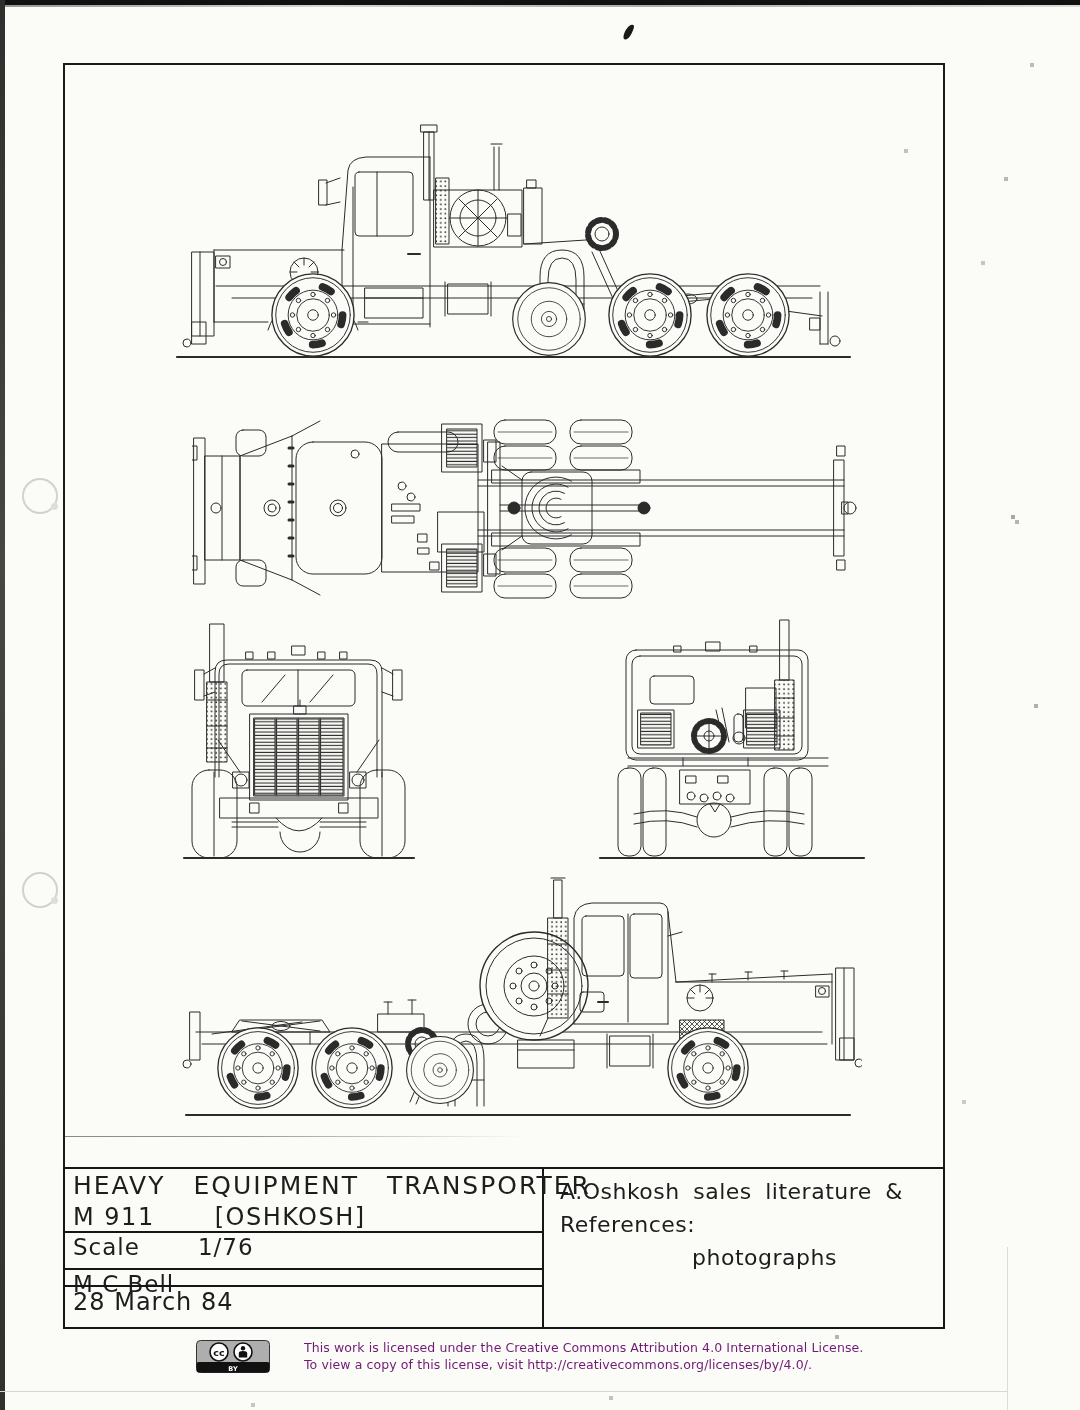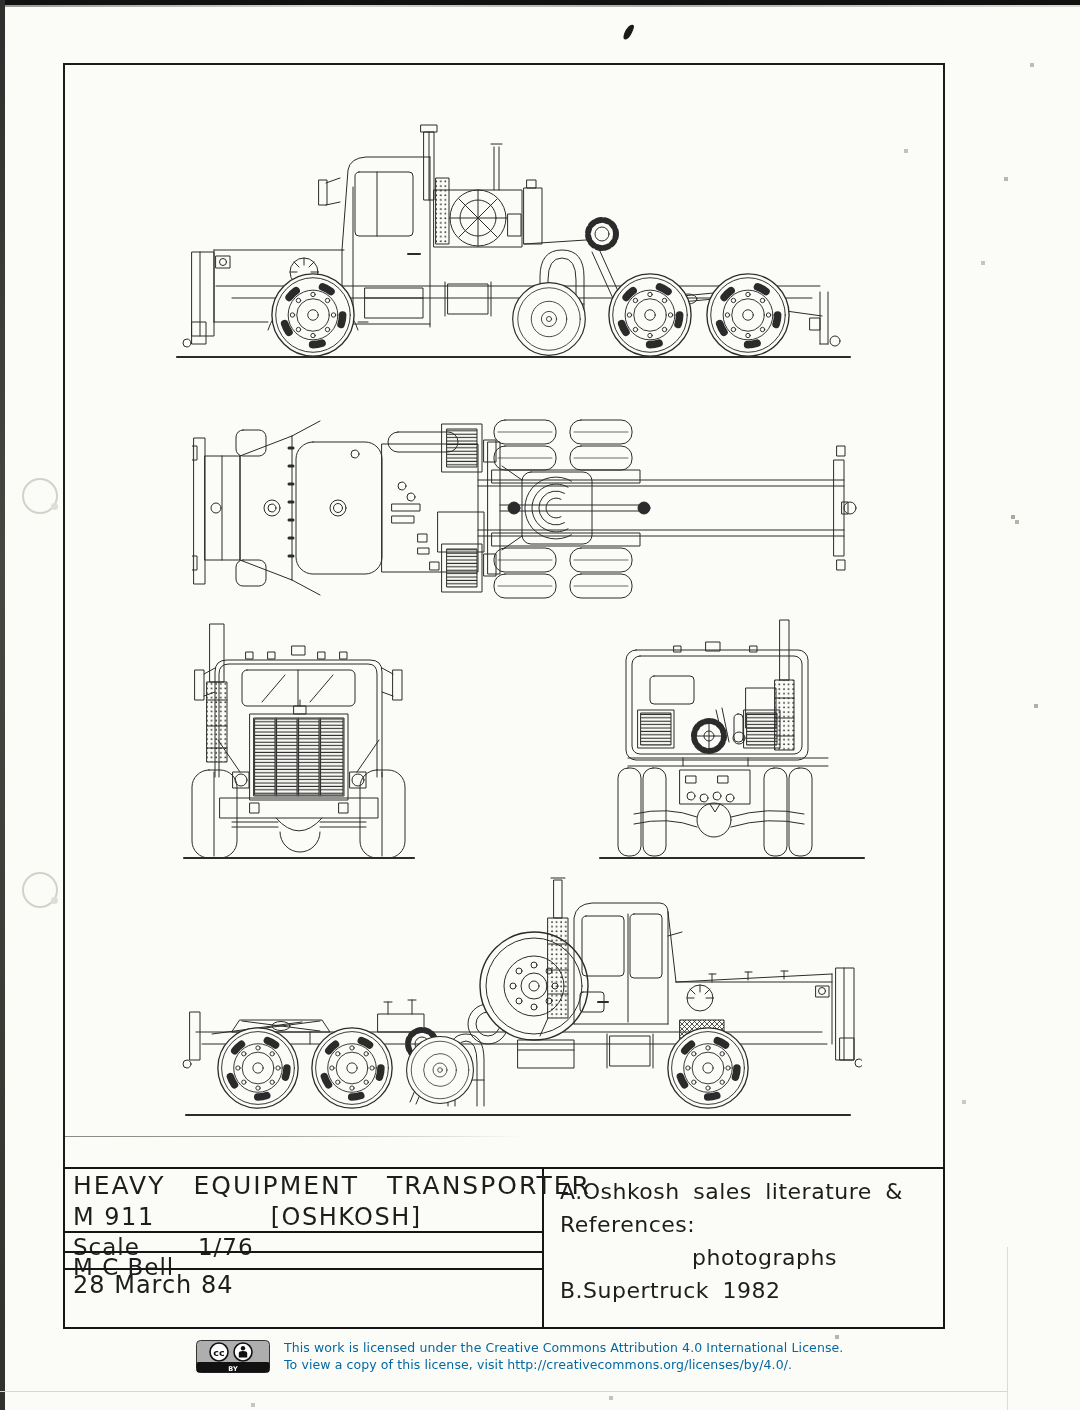--- a/index.html
+++ b/index.html
@@ -25,31 +25,31 @@
   .sheet{position:absolute;left:63px;top:63px;width:882px;height:1266px;border:2px solid #1b1b1b;box-sizing:border-box;}
   svg.view{position:absolute;stroke:#2b2b2b;fill:none;stroke-width:1;stroke-linecap:round;stroke-linejoin:round;}
   
   .titleblock{position:absolute;left:63px;top:1167px;width:882px;height:162px;box-sizing:border-box;display:flex;
       border:2px solid #161616;background:#fbfbf7;}
   .tb-left{width:479px;box-sizing:border-box;border-right:2px solid #161616;display:flex;flex-direction:column;}
   .tb-right{flex:1;box-sizing:border-box;padding:6px 0 0 16px;font-size:22px;letter-spacing:.5px;line-height:33px;word-spacing:6px;}
   .tb-main{height:62px;box-sizing:border-box;padding:2px 0 0 8px;}
   .tb-title{font-size:25px;letter-spacing:2px;word-spacing:18px;white-space:nowrap;}
   .tb-sub{font-size:24px;letter-spacing:1.5px;margin-top:3px;}
-  .tb-sub .maker{margin-left:116px;}
+  .tb-sub .maker{margin-left:60px;}
   .tb-row{box-sizing:border-box;border-top:2px solid #161616;padding:1px 0 0 8px;font-size:23px;letter-spacing:1px;}
-  .tb-scale{height:20px;}
+  .tb-scale{height:37px;}
   .tb-scale .tb-val{margin-left:58px;}
   .tb-author{height:17px;}
   .tb-date{height:33px;font-size:24px;}
   .ref-indent{padding-left:26px;text-align:center;}
   
-  .license{position:absolute;left:196px;top:1340px;display:flex;align-items:flex-start;}
+  .license{position:absolute;left:196px;top:1340px;display:flex;align-items:flex-start;gap:20px;}
   .cc-badge{width:74px;height:33px;margin-right:14px;flex:none;}
-  .lic-text{font-size:12.5px;line-height:16.5px;color:#0369a1;letter-spacing:.1px;}
+  .lic-text{font-size:12.5px;line-height:16.5px;color:#701a75;letter-spacing:.1px;}
 </style>
 </head>
 <body>
 
 <div id="page">
 
   <svg width="0" height="0" style="position:absolute" aria-hidden="true">
     <defs>
       <symbol id="wD" viewBox="-45 -45 90 90">
         <circle r="43" fill="#fbfbf7" stroke-width="1.4"></circle>
@@ -425,21 +425,20 @@
       <div class="tb-row tb-scale">
         <span>Scale</span><span class="tb-val">1/76</span>
       </div>
       <div class="tb-row tb-author">M C Bell</div>
       <div class="tb-row tb-date">28 March 84</div>
     </div>
     <div class="tb-right">
       <div>A.Oshkosh sales literature &amp;</div>
       <div>References:</div>
       <div class="ref-indent">photographs</div>
-      <div>B.Supertruck 1982</div>
     </div>
   </div>
 
   <div class="license">
     <svg class="cc-badge" viewBox="0 0 74 33">
       <rect x="0.5" y="0.5" width="73" height="32" rx="4" fill="#aeaeae" stroke="#333"></rect>
       <rect x="0.5" y="22" width="73" height="10.5" rx="2" fill="#111"></rect>
       <circle cx="23" cy="12" r="9" fill="#fff" stroke="#111" stroke-width="1.6"></circle>
       <text x="23" y="15.5" font-size="9.5" font-weight="bold" text-anchor="middle" fill="#111" font-family="DejaVu Sans, sans-serif">cc</text>
       <circle cx="47" cy="12" r="9" fill="#fff" stroke="#111" stroke-width="1.6"></circle>

